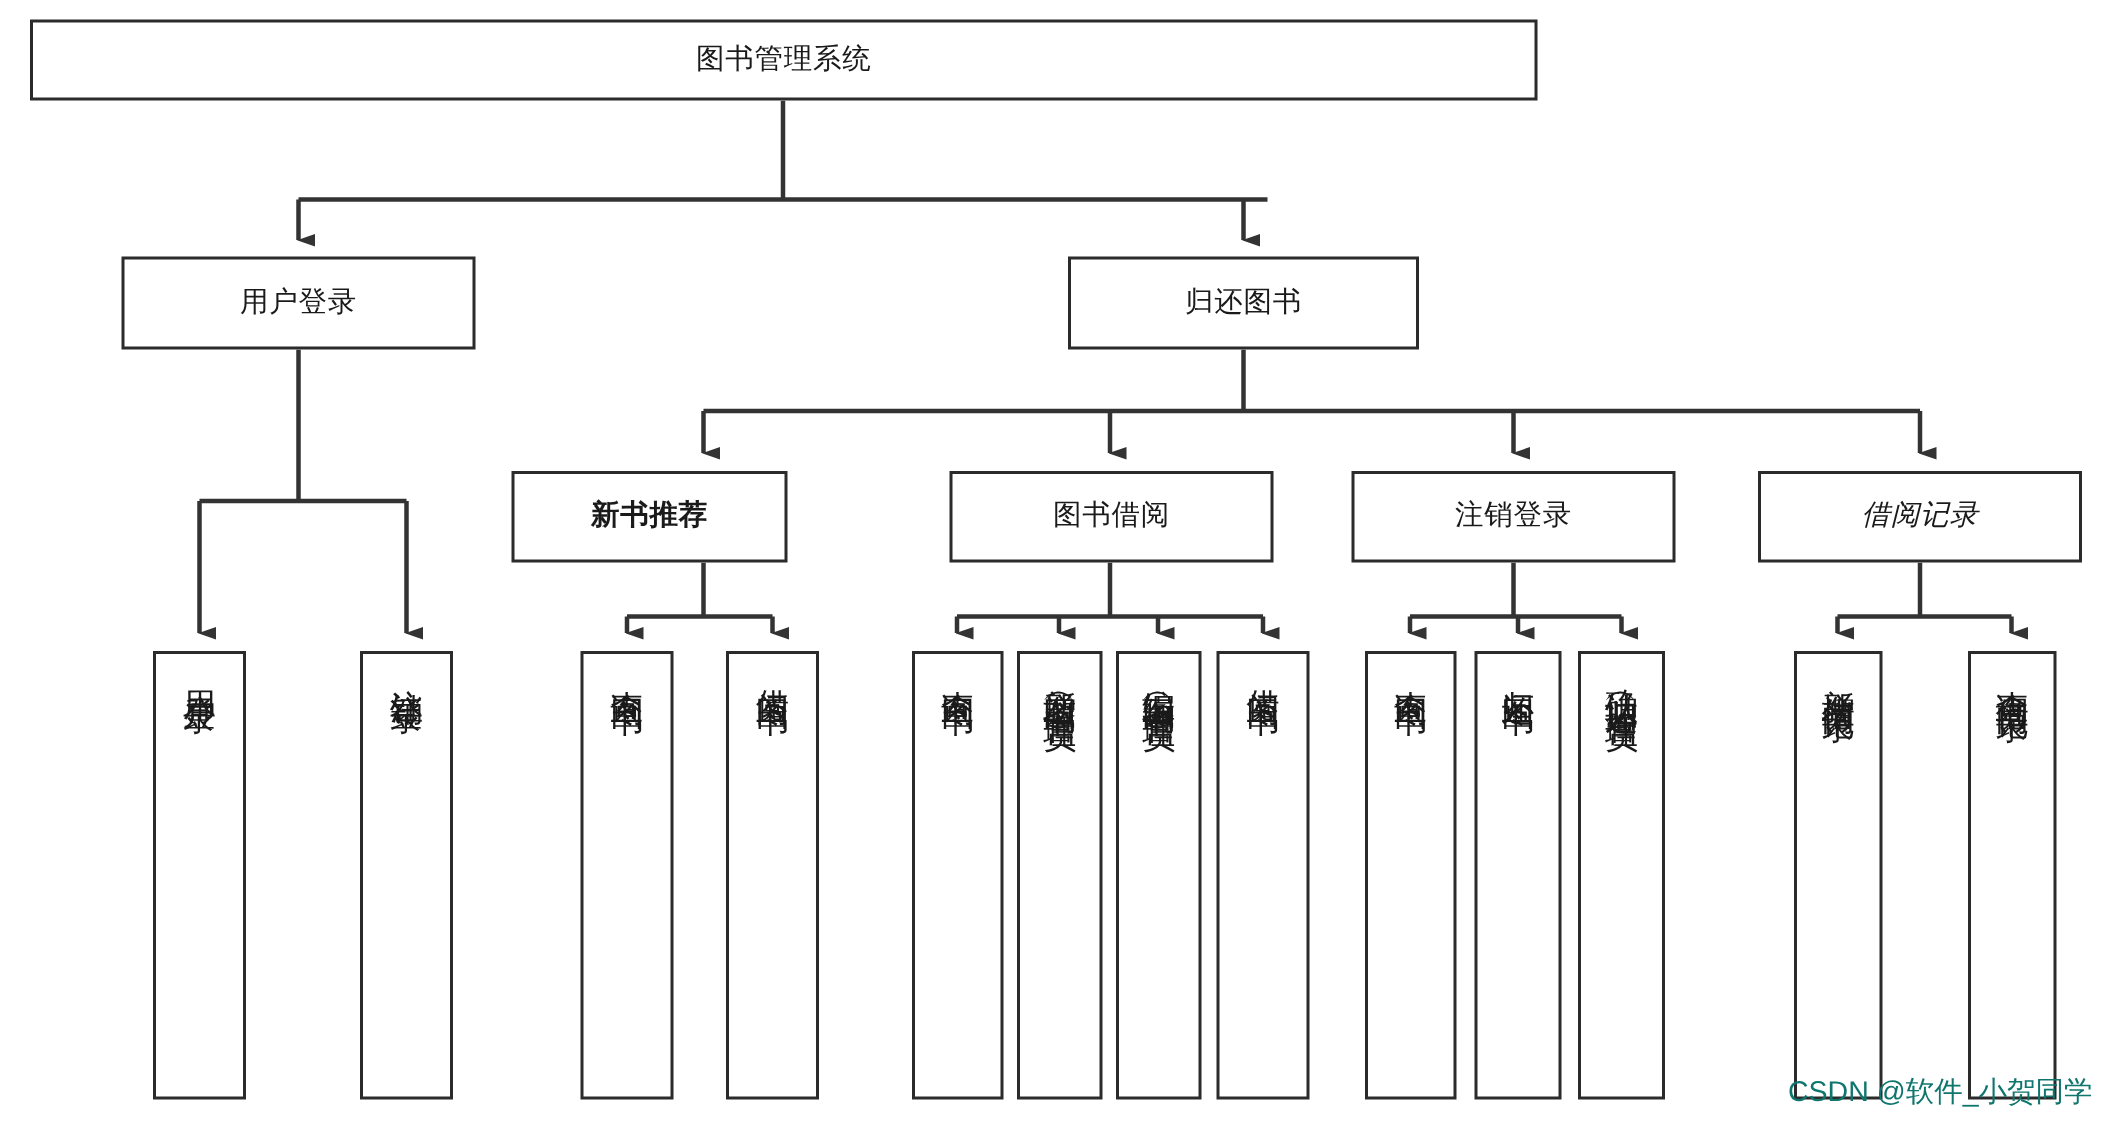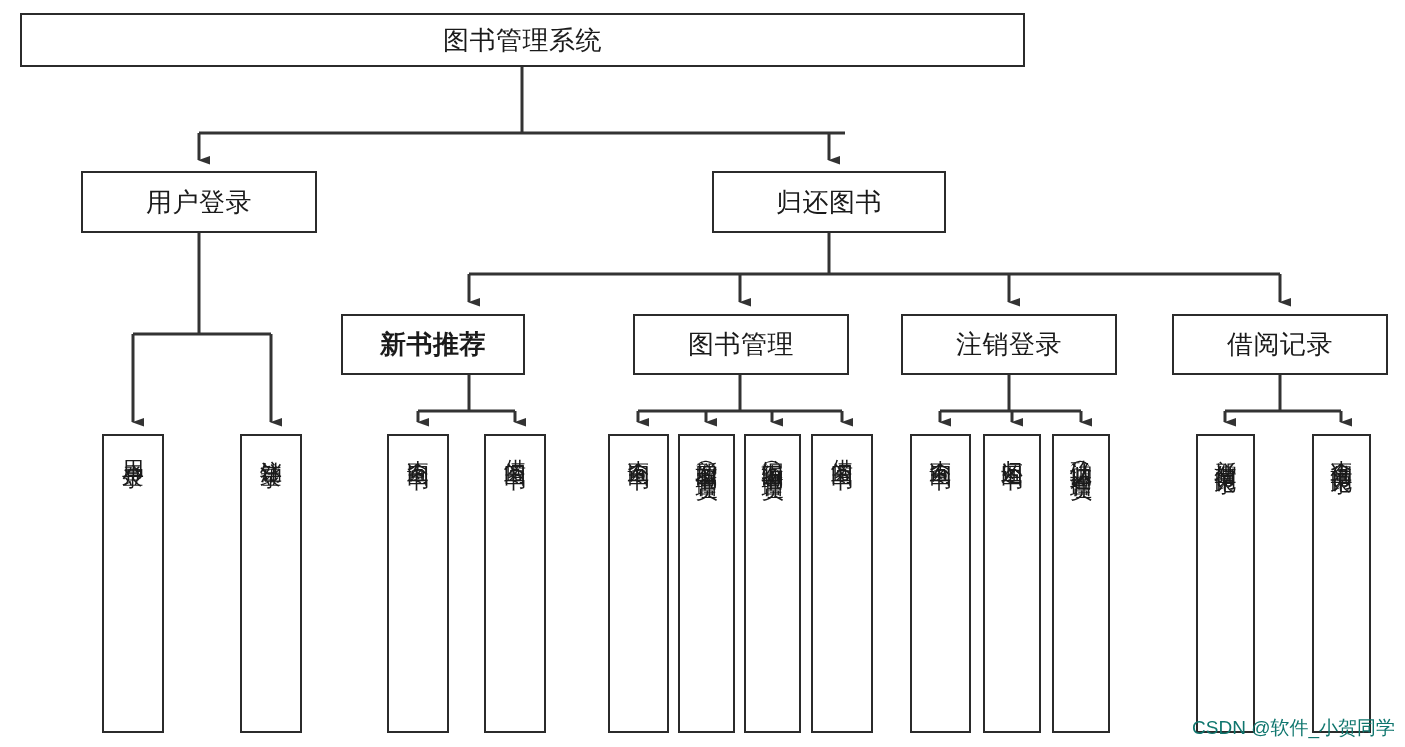--- a/index.html
+++ b/index.html
@@ -36,21 +36,21 @@
   }
   .node-label {
     color: #1a1a1a;
     font-family: "Liberation Sans", "DejaVu Sans", sans-serif;
     line-height: 1.18;
     text-align: center;
     white-space: pre;
     letter-spacing: 0.5px;
   }
   .horiz .node-label {
-    font-size: 26px;
+    font-size: 19px;
   }
   .vert {
     align-items: flex-start;
     padding-top: 6px;
   }
   .vert .node-label {
     writing-mode: vertical-rl;
     text-orientation: upright;
     font-size: 22px;
     letter-spacing: 3px;
@@ -130,26 +130,26 @@
     <span class="node-label">用户登录</span>
   </div>
   <div class="node-box horiz" style="left:712px; top:171px; width:234px; height:62px;">
     <span class="node-label">归还图书</span>
   </div>
 
   <div class="node-box horiz" style="left:341px; top:314px; width:184px; height:61px;font-weight:bold;">
     <span class="node-label">新书推荐</span>
   </div>
   <div class="node-box horiz" style="left:633px; top:314px; width:216px; height:61px;">
-    <span class="node-label">图书管理</span>
+    <span class="node-label">图书借阅</span>
   </div>
   <div class="node-box horiz" style="left:901px; top:314px; width:216px; height:61px;">
     <span class="node-label">注销登录</span>
   </div>
-  <div class="node-box horiz" style="left:1172px; top:314px; width:216px; height:61px;">
+  <div class="node-box horiz" style="left:1172px; top:314px; width:216px; height:61px;font-style:italic;">
     <span class="node-label">借阅记录</span>
   </div>
 
   <div class="node-box vert" style="left:102px; top:434px; width:62px; height:299px;">
     <span class="node-label">用户登录</span>
   </div>
   <div class="node-box vert" style="left:240px; top:434px; width:62px; height:299px;">
     <span class="node-label">注销登录</span>
   </div>
 

